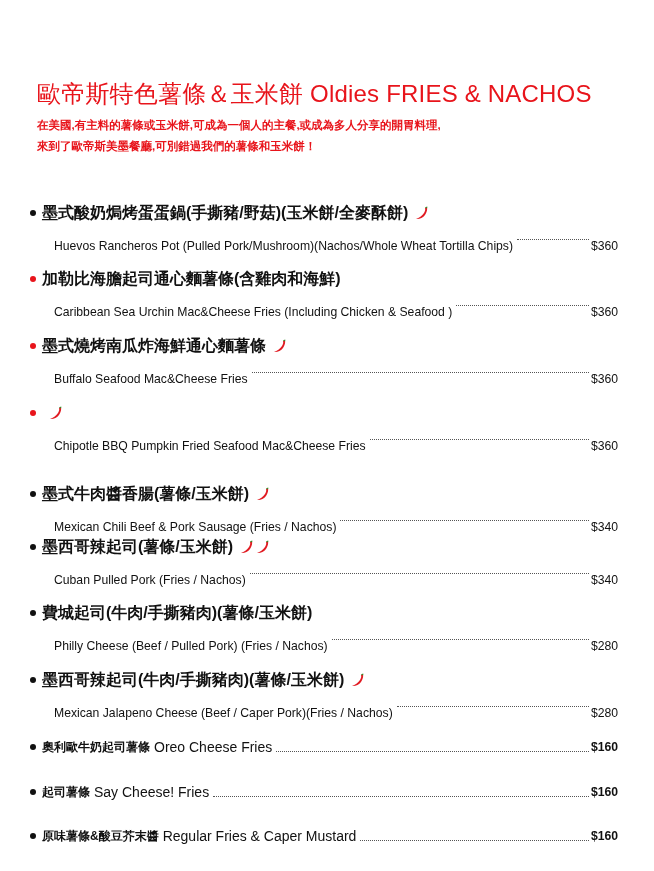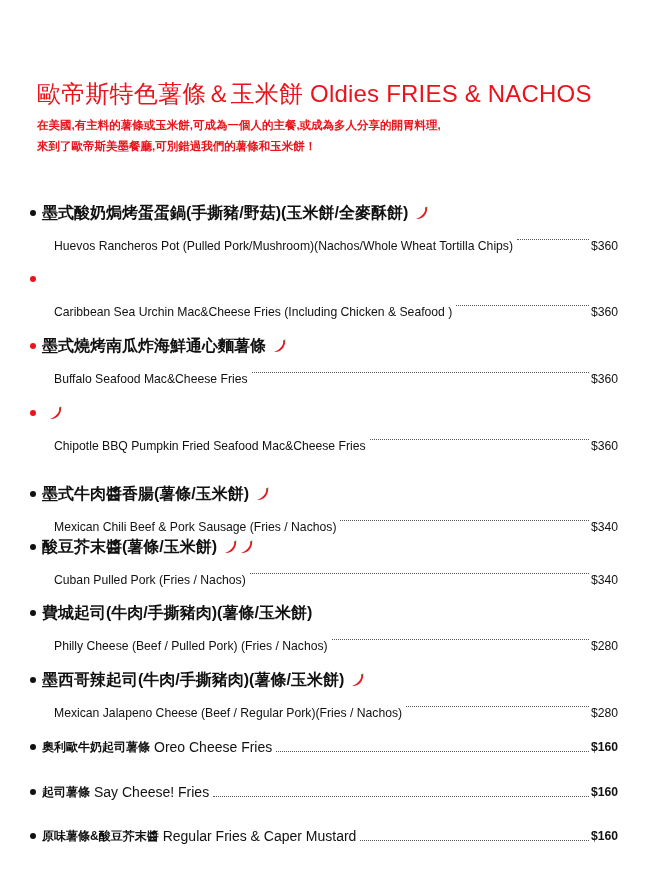--- a/index.html
+++ b/index.html
@@ -55,20 +55,21 @@
     </div>
   <div class="en-line">
       <span class="en-name">Huevos Rancheros Pot (Pulled Pork/Mushroom)(Nachos/Whole Wheat Tortilla Chips)</span>
       <span class="leader"></span>
       <span class="price">$360</span>
     </div>
 </div>
 <div class="item" style="top:270px;">
   <div class="zh-line">
       <span class="bullet red"></span>
+      <span>加勒比海膽起司通心麵薯條(含雞肉和海鮮)</span>
     </div>
   <div class="en-line">
       <span class="en-name">Caribbean Sea Urchin Mac&amp;Cheese Fries (Including Chicken &amp; Seafood )</span>
       <span class="leader"></span>
       <span class="price">$360</span>
     </div>
 </div>
 <div class="item" style="top:337px;">
   <div class="zh-line">
       <span class="bullet red"></span>
@@ -115,21 +116,21 @@
     </div>
   <div class="en-line">
       <span class="en-name">Mexican Chili Beef &amp; Pork Sausage (Fries / Nachos)</span>
       <span class="leader"></span>
       <span class="price">$340</span>
     </div>
 </div>
 <div class="item" style="top:538px;">
   <div class="zh-line">
       <span class="bullet"></span>
-      <span>酸豆芥末醬(薯條/玉米餅)</span>
+      <span>墨西哥辣起司(薯條/玉米餅)</span>
       <span class="chilis">
         <svg viewBox="0 0 16 16" class="chili">
           <path d="M13 2 C13.5 4 13 7 11 10 C9 13 5 14.5 2 14 C5 13 8 11 10 8 C11.2 6 11.5 4 11 3 Z" fill="#e11b22"></path>
           <path d="M11 3 C11.5 2 12.5 1.5 13.5 1.8 L13 3.2 Z" fill="#3a8a2a"></path>
         </svg>
         <svg viewBox="0 0 16 16" class="chili">
           <path d="M13 2 C13.5 4 13 7 11 10 C9 13 5 14.5 2 14 C5 13 8 11 10 8 C11.2 6 11.5 4 11 3 Z" fill="#e11b22"></path>
           <path d="M11 3 C11.5 2 12.5 1.5 13.5 1.8 L13 3.2 Z" fill="#3a8a2a"></path>
         </svg>
       </span>
@@ -156,21 +157,21 @@
       <span class="bullet"></span>
       <span>墨西哥辣起司(牛肉/手撕豬肉)(薯條/玉米餅)</span>
       <span class="chilis">
         <svg viewBox="0 0 16 16" class="chili">
           <path d="M13 2 C13.5 4 13 7 11 10 C9 13 5 14.5 2 14 C5 13 8 11 10 8 C11.2 6 11.5 4 11 3 Z" fill="#e11b22"></path>
           <path d="M11 3 C11.5 2 12.5 1.5 13.5 1.8 L13 3.2 Z" fill="#3a8a2a"></path>
         </svg>
       </span>
     </div>
   <div class="en-line">
-      <span class="en-name">Mexican Jalapeno Cheese (Beef / Regular Pork)(Fries / Nachos)</span>
+      <span class="en-name">Mexican Jalapeno Cheese (Beef / Caper Pork)(Fries / Nachos)</span>
       <span class="leader"></span>
       <span class="price">$280</span>
     </div>
 </div>
 
 <div class="item single" style="top:738px;">
   <div class="zh-line">
       <span class="bullet"></span>
       <span>奧利歐牛奶起司薯條</span>
       <span class="en-inline">Oreo Cheese Fries</span>

